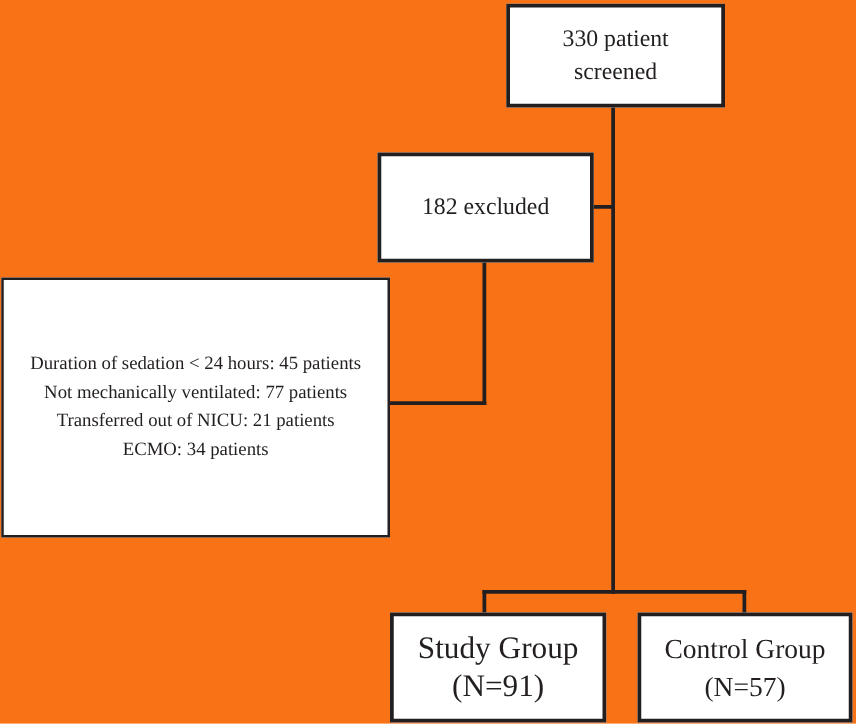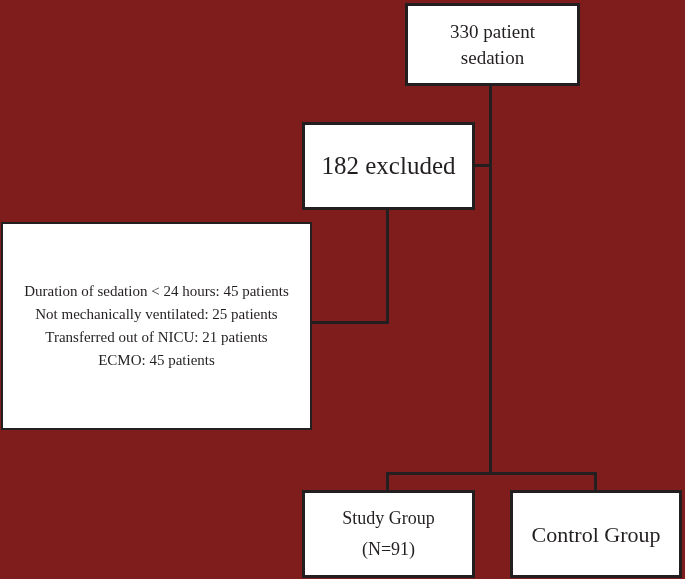--- a/index.html
+++ b/index.html
@@ -4,21 +4,21 @@
 <style>
   html, body {
     margin: 0;
     padding: 0;
     background: #ffffff;
   }
   .canvas {
     position: relative;
     width: 685px;
     height: 579px;
-    background: #7f1d1d;
+    background: #f97316;
     font-family: "Liberation Serif", serif;
     color: #231f20;
     overflow: hidden;
   }
   .box {
     position: absolute;
     box-sizing: border-box;
     border: 3px solid #231f20;
     background: #ffffff;
     display: flex;
@@ -30,36 +30,36 @@
   .line {
     position: absolute;
     background: #231f20;
   }
   .box-screened {
     left: 405px; top: 3px; width: 175px; height: 83px;
     font-size: 19px; line-height: 26px;
   }
   .box-excluded {
     left: 302px; top: 122px; width: 173px; height: 88px;
-    font-size: 25px;
+    font-size: 19px;
   }
   .box-reasons {
     left: 1px; top: 222px; width: 311px; height: 208px;
     border-width: 2px;
     font-size: 15px;
     padding: 2px 2px;
     justify-content: center;
   }
   .reason-line {
     line-height: 23px;
     width: 100%;
   }
   .box-study {
-    left: 302px; top: 490px; width: 173px; height: 88px;
-    font-size: 18px; line-height: 31px;
+    left: 312px; top: 490px; width: 173px; height: 88px;
+    font-size: 25px; line-height: 31px;
   }
   .box-control {
     left: 510px; top: 490px; width: 172px; height: 88px;
     font-size: 22px; line-height: 31px;
   }
   
   .v-main        { left: 489px; top: 85px;  width: 3px;   height: 390px; }
   .h-excluded    { left: 474px; top: 164px; width: 16px;  height: 3px;  }
   .v-excl-down   { left: 386px; top: 209px; width: 3px;   height: 115px; }
   .h-reasons     { left: 311px; top: 321px; width: 78px;  height: 3px;  }
@@ -75,36 +75,37 @@
   <div class="line v-main"></div>
   <div class="line h-excluded"></div>
   <div class="line v-excl-down"></div>
   <div class="line h-reasons"></div>
   <div class="line h-tbar"></div>
   <div class="line v-stub-left"></div>
   <div class="line v-stub-right"></div>
 
   <div class="box box-screened">
     <div>330 patient</div>
-    <div>sedation</div>
+    <div>screened</div>
   </div>
 
   <div class="box box-excluded">
     <div>182 excluded</div>
   </div>
 
   <div class="box box-reasons">
       <div class="reason-line">Duration of sedation &lt; 24 hours: 45 patients</div>
-      <div class="reason-line">Not mechanically ventilated: 25 patients</div>
+      <div class="reason-line">Not mechanically ventilated: 77 patients</div>
       <div class="reason-line">Transferred out of NICU: 21 patients</div>
-      <div class="reason-line">ECMO: 45 patients</div>
+      <div class="reason-line">ECMO: 34 patients</div>
     </div>
 
   <div class="box box-study">
     <div>Study Group</div>
     <div>(N=91)</div>
   </div>
 
   <div class="box box-control">
     <div>Control Group</div>
+    <div>(N=57)</div>
   </div>
 
 </div>
 
 </body></html>

